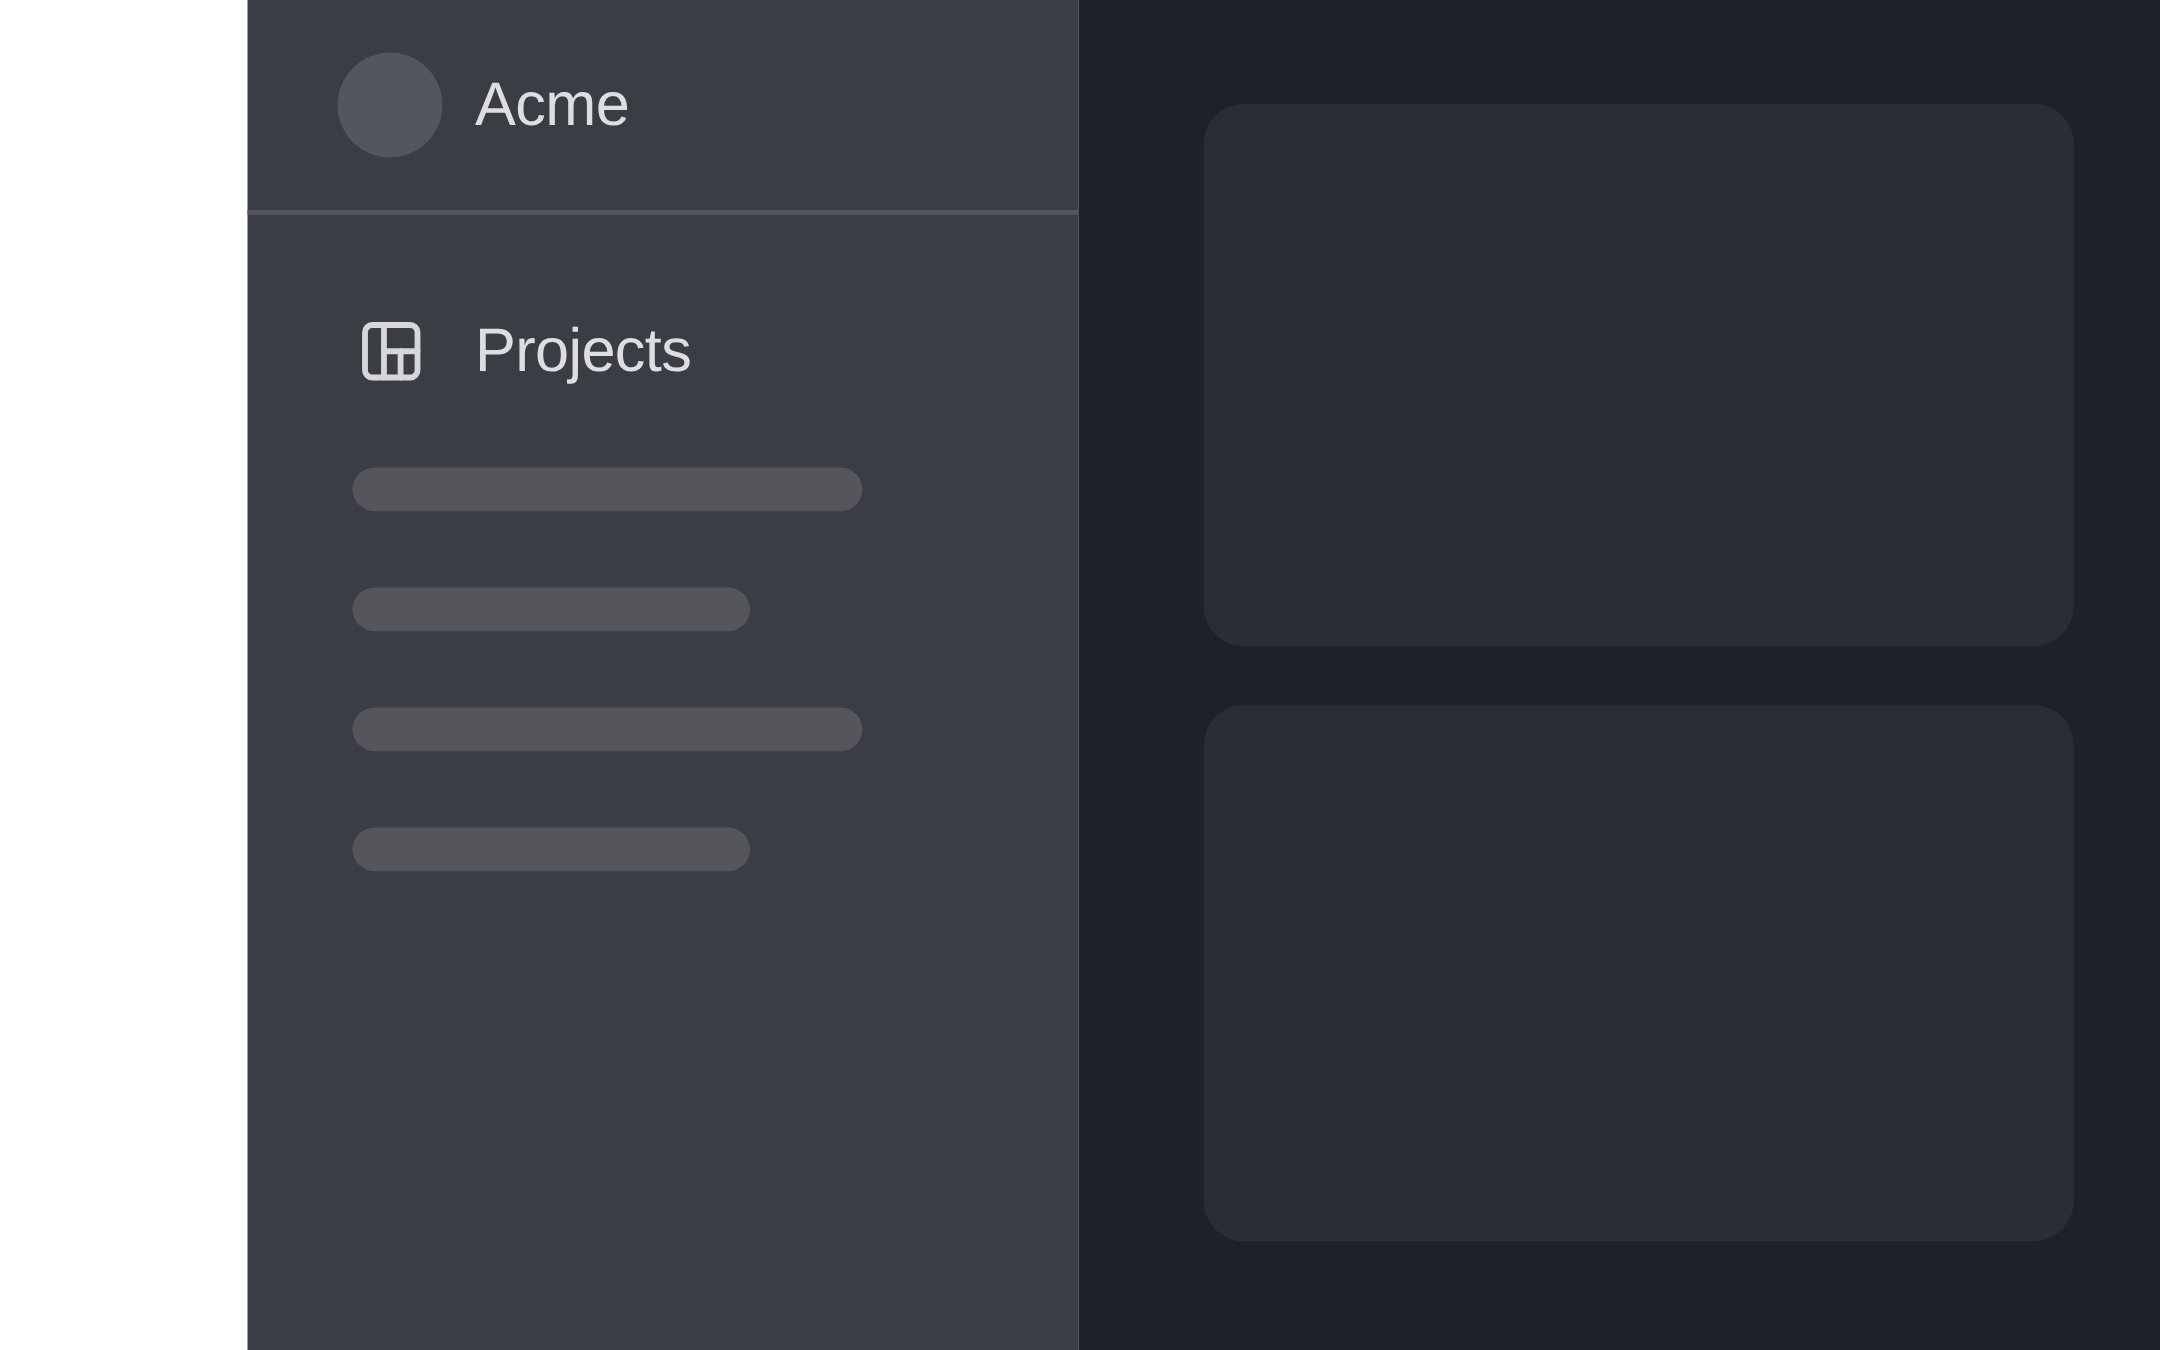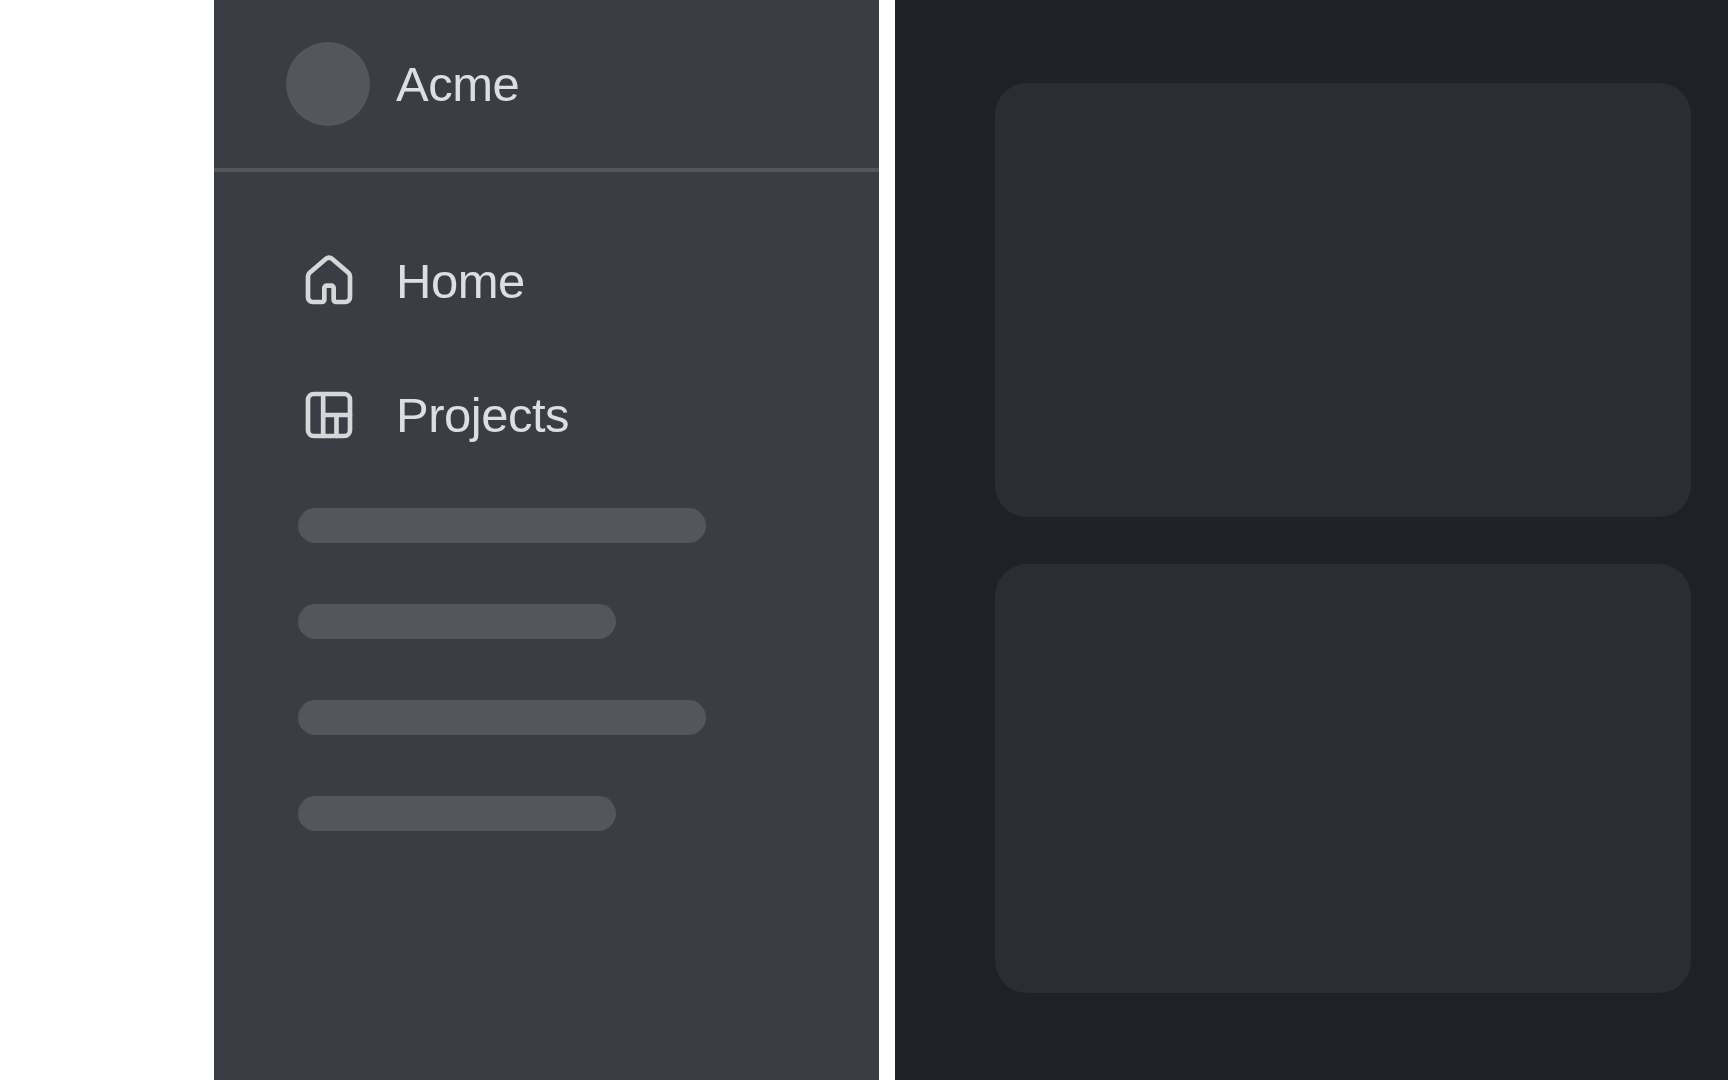--- a/index.html
+++ b/index.html
@@ -1,19 +1,19 @@
 <!DOCTYPE html>
 <html><head>
 <meta charset="utf-8">
 <style>
   * { margin: 0; padding: 0; box-sizing: border-box; }
   html, body { width: 1728px; height: 1080px; }
   body { font-family: "Liberation Sans", sans-serif; background: #ffffff; }
 
-  #screen { width: 1728px; height: 1080px; display: flex; overflow: hidden; gap: 16px; }
+  #screen { width: 1728px; height: 1080px; display: flex; overflow: hidden; }
 
   .left-gutter { width: 198px; height: 100%; background: #ffffff; flex: 0 0 auto; }
 
   
   .sidebar {
     width: 665px; height: 100%; flex: 0 0 auto;
     background: #3a3d44; color: #dcdee0;
     display: flex; flex-direction: column;
   }
   .brand {
@@ -70,28 +70,20 @@
 
     <div class="brand">
       <div class="brand-avatar"></div>
       <div class="brand-name">Acme</div>
     </div>
 
     <hr class="divider">
 
     <nav class="nav">
 
-      <div class="nav-item">
-        <span class="nav-icon">
-          <svg viewBox="0 0 24 24" fill="none" stroke="currentColor" stroke-width="2" stroke-linecap="round" stroke-linejoin="round">
-            <path d="M3 10a2 2 0 0 1 .709-1.528l7-5.999a2 2 0 0 1 2.582 0l7 5.999A2 2 0 0 1 21 10v9a2 2 0 0 1-2 2h-4a1 1 0 0 1-1-1v-5a1 1 0 0 0-1-1h-2a1 1 0 0 0-1 1v5a1 1 0 0 1-1 1H5a2 2 0 0 1-2-2z"></path>
-          </svg>
-        </span>
-        <span class="nav-label">Home</span>
-      </div>
 
       <div class="nav-item">
         <span class="nav-icon">
           <svg viewBox="0 0 24 24" fill="none" stroke="currentColor" stroke-width="2" stroke-linecap="round" stroke-linejoin="round">
             <rect x="3" y="3" width="18" height="18" rx="2.5"></rect>
             <line x1="9.5" y1="3" x2="9.5" y2="21"></line>
             <line x1="9.5" y1="12" x2="21" y2="12"></line>
             <line x1="15.2" y1="12" x2="15.2" y2="21"></line>
           </svg>
         </span>

